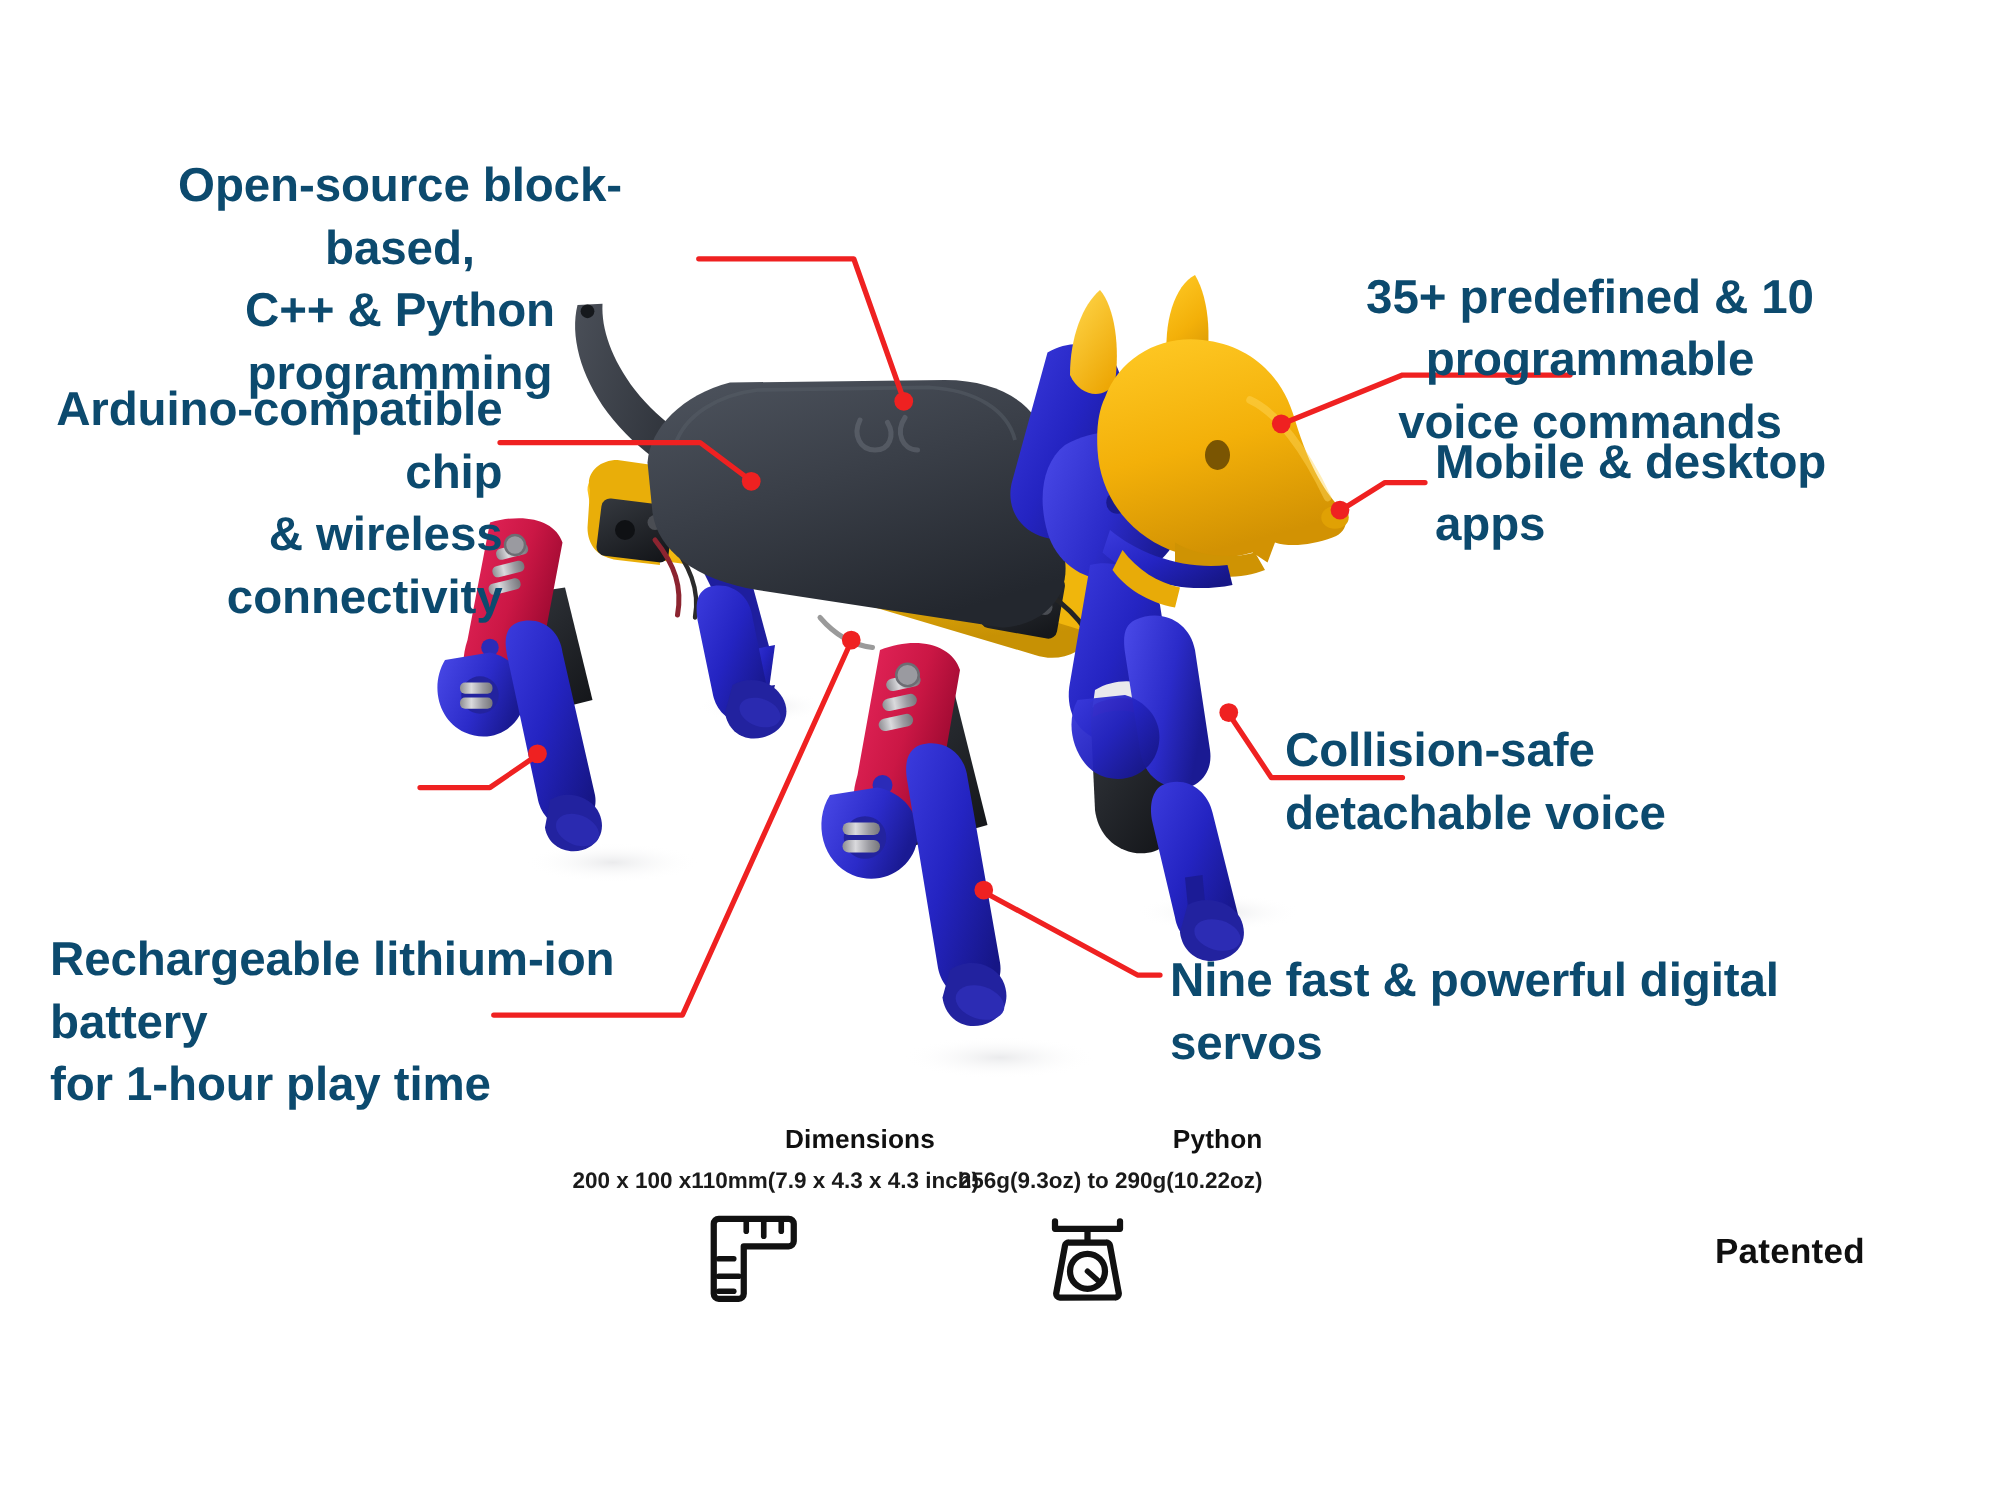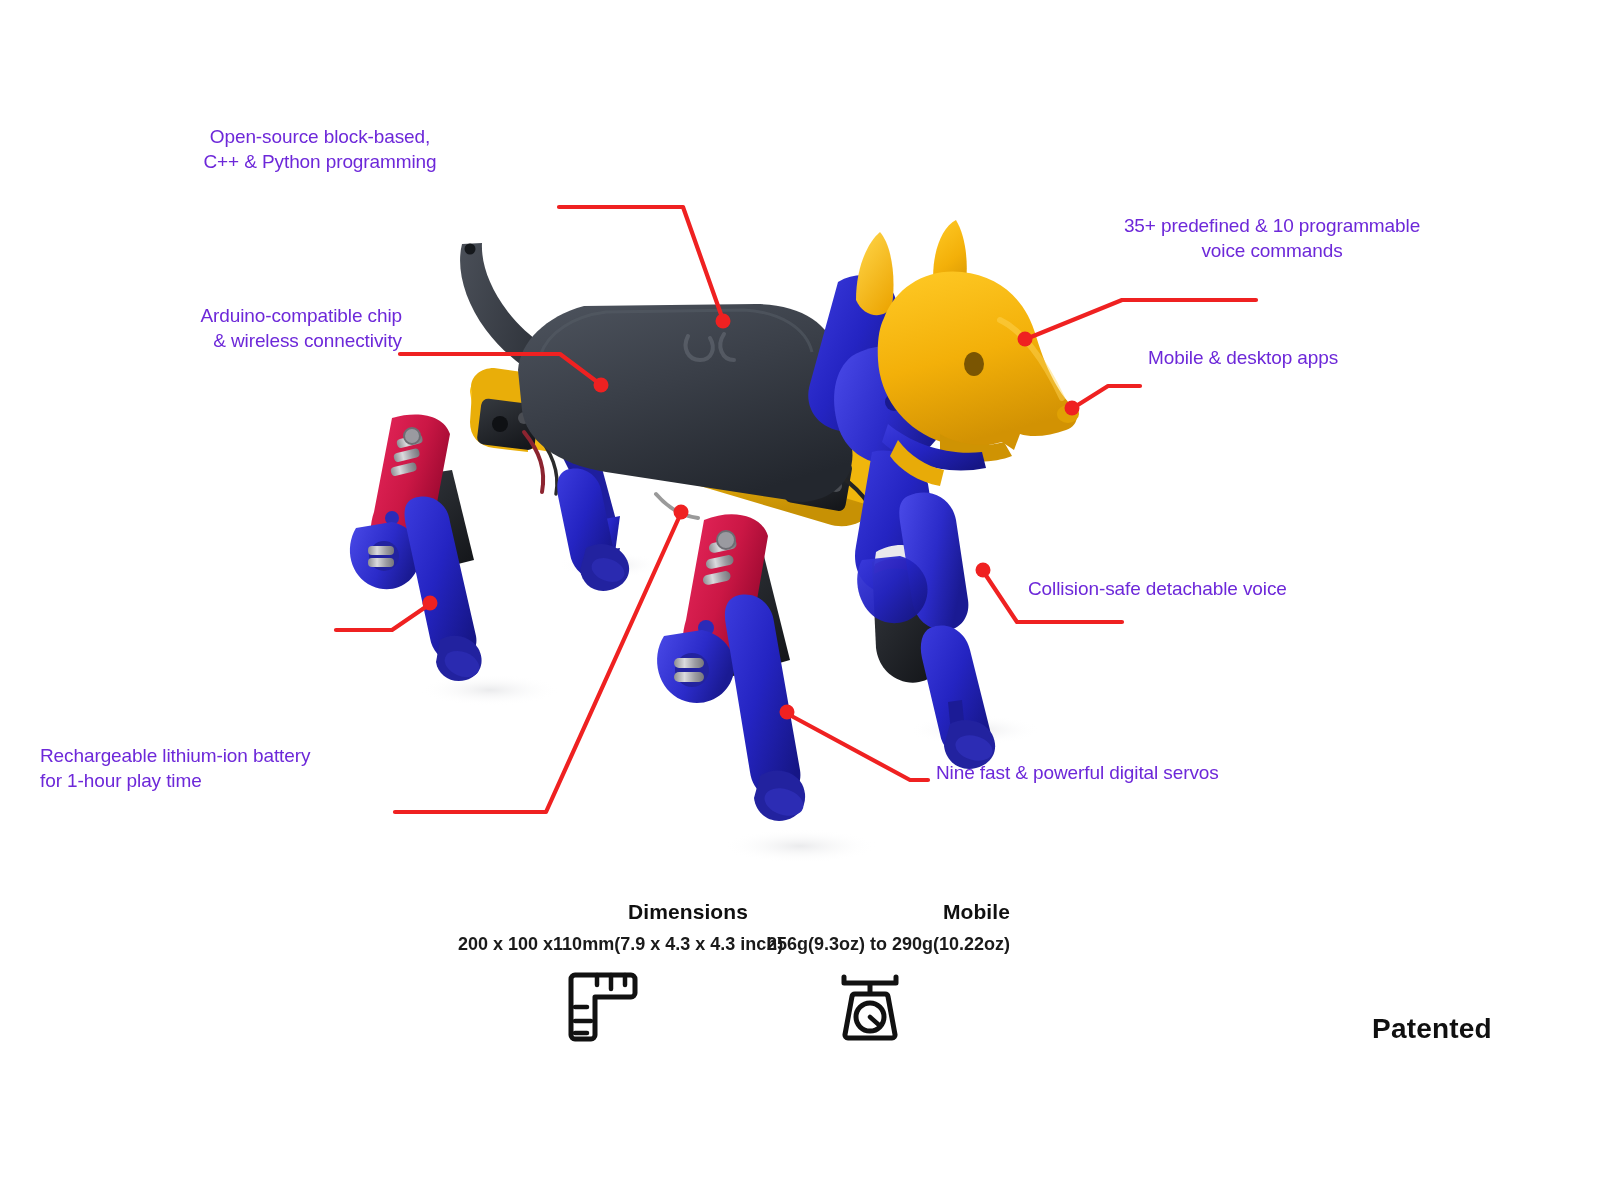--- a/index.html
+++ b/index.html
@@ -21,25 +21,26 @@
     position: absolute;
     left: 0; top: 0;
     width: 1600px;
     height: 1200px;
     background: #ffffff;
   }
 
   
   .callout {
     position: absolute;
-    font-size: 19px;
+    font-size: 38px;
     line-height: 1.32;
-    color: #6d28d9;
+    color: #0c4a6e;
     white-space: pre-line;
     letter-spacing: -0.1px;
+    font-weight: bold;
   }
   .callout.left  { text-align: right; }
   .callout.right { text-align: left;  }
   .callout.ctr   { text-align: center; }
 
   
   #leaders, #robot {
     position: absolute;
     left: 0; top: 0;
     width: 1600px;
@@ -418,26 +419,26 @@
         <path d="M44,8 v14"></path>
         <path d="M58,8 v10"></path>
         <path d="M8,40 h12"></path>
         <path d="M8,54 h16"></path>
         <path d="M8,66 h12"></path>
       </g>
     </svg>
   </div>
 
   <div class="spec" style="left:730px; top:900px; width:280px;">
-    <p class="spec-title">Mobile</p>
+    <p class="spec-title">Python</p>
     <p class="spec-value">256g(9.3oz) to 290g(10.22oz)</p>
     <svg class="spec-icon" width="80" height="80" viewBox="0 0 80 80" aria-hidden="true">
       <path d="M14,10 v6 h52 v-6" fill="none" stroke="#111111" stroke-width="5" stroke-linecap="round" stroke-linejoin="round"></path>
       <path d="M40,16 v10" fill="none" stroke="#111111" stroke-width="5"></path>
       <path d="M25,27 h30 a3,3 0 0 1 3,2.5 l7,38 a3,3 0 0 1 -3,3.5 h-44 a3,3 0 0 1 -3,-3.5 l7,-38 a3,3 0 0 1 3,-2.5 z" fill="none" stroke="#111111" stroke-width="5" stroke-linejoin="round"></path>
       <circle cx="40" cy="50" r="14" fill="none" stroke="#111111" stroke-width="5"></circle>
       <path d="M40,50 l9,8" fill="none" stroke="#111111" stroke-width="4.5" stroke-linecap="round"></path>
     </svg>
   </div>
 
-  <div class="patented" style="left:1372px; top:985px;margin-top:28px;">Patented</div>
+  <div class="patented" style="left:1372px; top:985px;">Patented</div>
 
 </div>
 
 </body></html>

